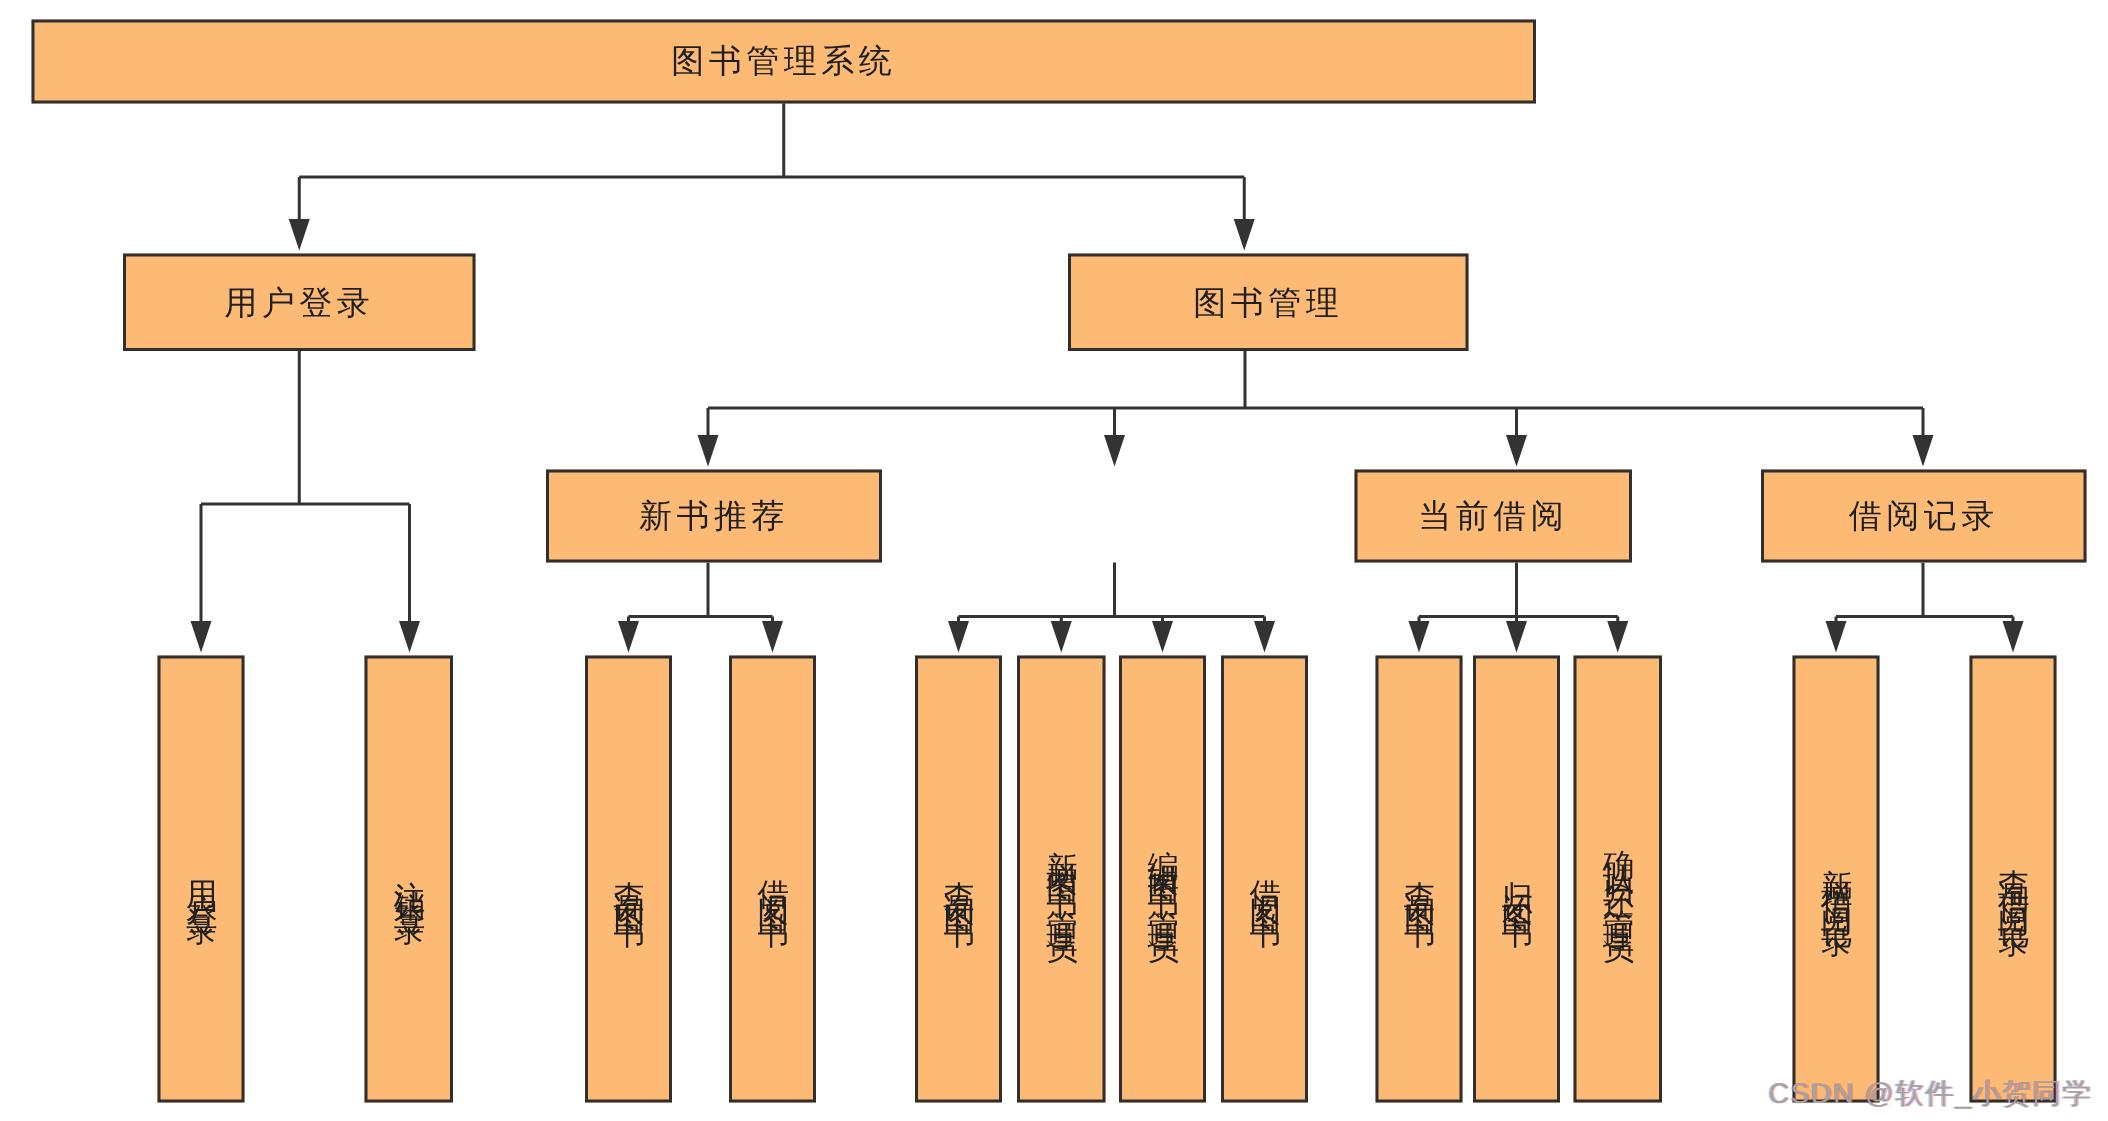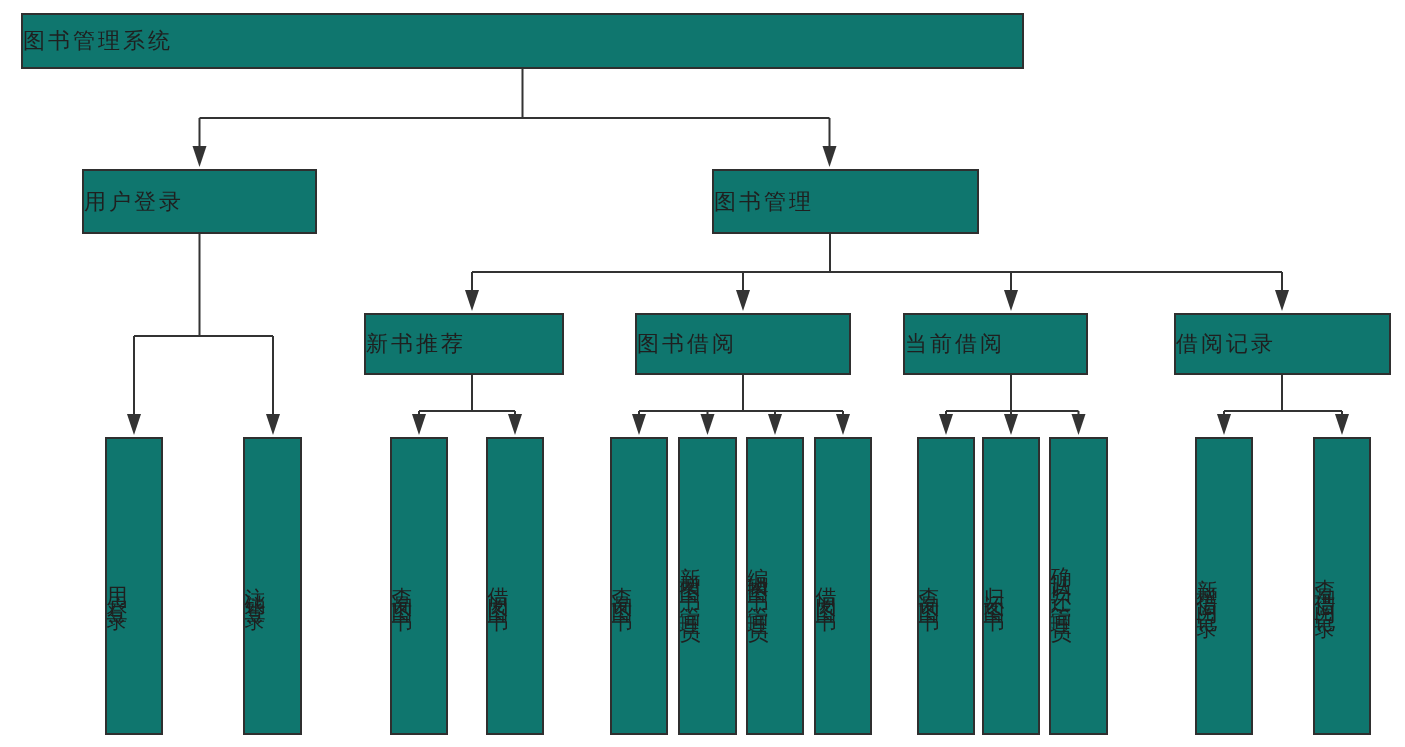--- a/index.html
+++ b/index.html
@@ -18,24 +18,24 @@
   }
   .connectors {
     position: absolute;
     left: 0; top: 0;
     width: 1405px; height: 747px;
   }
   .node {
     position: absolute;
     box-sizing: border-box;
     border: 2px solid #2f2f2f;
-    background: #0f766e;
+    background: #fdba74;
     display: flex;
     align-items: center;
-    justify-content: flex-start;
+    justify-content: center;
     text-align: center;
   }
   .hlabel {
     font-size: 22px;
     letter-spacing: 3px;
     color: #1f1f1f;
     white-space: nowrap;
   }
   .leaf {
     writing-mode: vertical-rl;
@@ -43,21 +43,21 @@
     font-size: 21px;
     letter-spacing: 8px;
     line-height: 1;
     color: #1f1f1f;
   }
   .root-box     { left: 21px;   top: 13px;  width: 1003px; height: 56px; }
   .lvl2         { top: 169px; height: 65px; }
   .box-user     { left: 82px;   width: 235px; }
   .box-mgmt     { left: 712px;  width: 267px; }
   .lvl3         { top: 313px; height: 62px; }
-  .box-nb       { left: 364px;  width: 200px; }
+  .box-nb       { left: 364px;  width: 224px; }
   .box-bb       { left: 635px;  width: 216px; }
   .box-cb       { left: 903px;  width: 185px; }
   .box-br       { left: 1174px; width: 217px; }
   .lvl4         { top: 437px; height: 298px; }
   .lf1  { left: 105px;  width: 58px; }
   .lf2  { left: 243px;  width: 59px; }
   .lf3  { left: 390px;  width: 58px; }
   .lf4  { left: 486px;  width: 58px; }
   .lf5  { left: 610px;  width: 58px; }
   .lf6  { left: 678px;  width: 59px; }
@@ -134,23 +134,20 @@
   <div class="node lvl2 box-user">
     <span class="hlabel">用户登录</span>
   </div>
   <div class="node lvl2 box-mgmt">
     <span class="hlabel">图书管理</span>
   </div>
 
   <div class="node lvl3 box-nb">
     <span class="hlabel">新书推荐</span>
   </div>
-  <div class="node lvl3 box-bb">
-    <span class="hlabel">图书借阅</span>
-  </div>
   <div class="node lvl3 box-cb">
     <span class="hlabel">当前借阅</span>
   </div>
   <div class="node lvl3 box-br">
     <span class="hlabel">借阅记录</span>
   </div>
 
   <div class="node lvl4 lf1">
     <span class="leaf">用户登录</span>
   </div>
@@ -184,14 +181,15 @@
   <div class="node lvl4 lf11">
     <span class="leaf">确认归还（管理员）</span>
   </div>
   <div class="node lvl4 lf12">
     <span class="leaf">新增借阅记录</span>
   </div>
   <div class="node lvl4 lf13">
     <span class="leaf">查询借阅记录</span>
   </div>
 
+  <div class="watermark">CSDN @软件_小贺同学</div>
 
 </div>
 
 </body></html>

